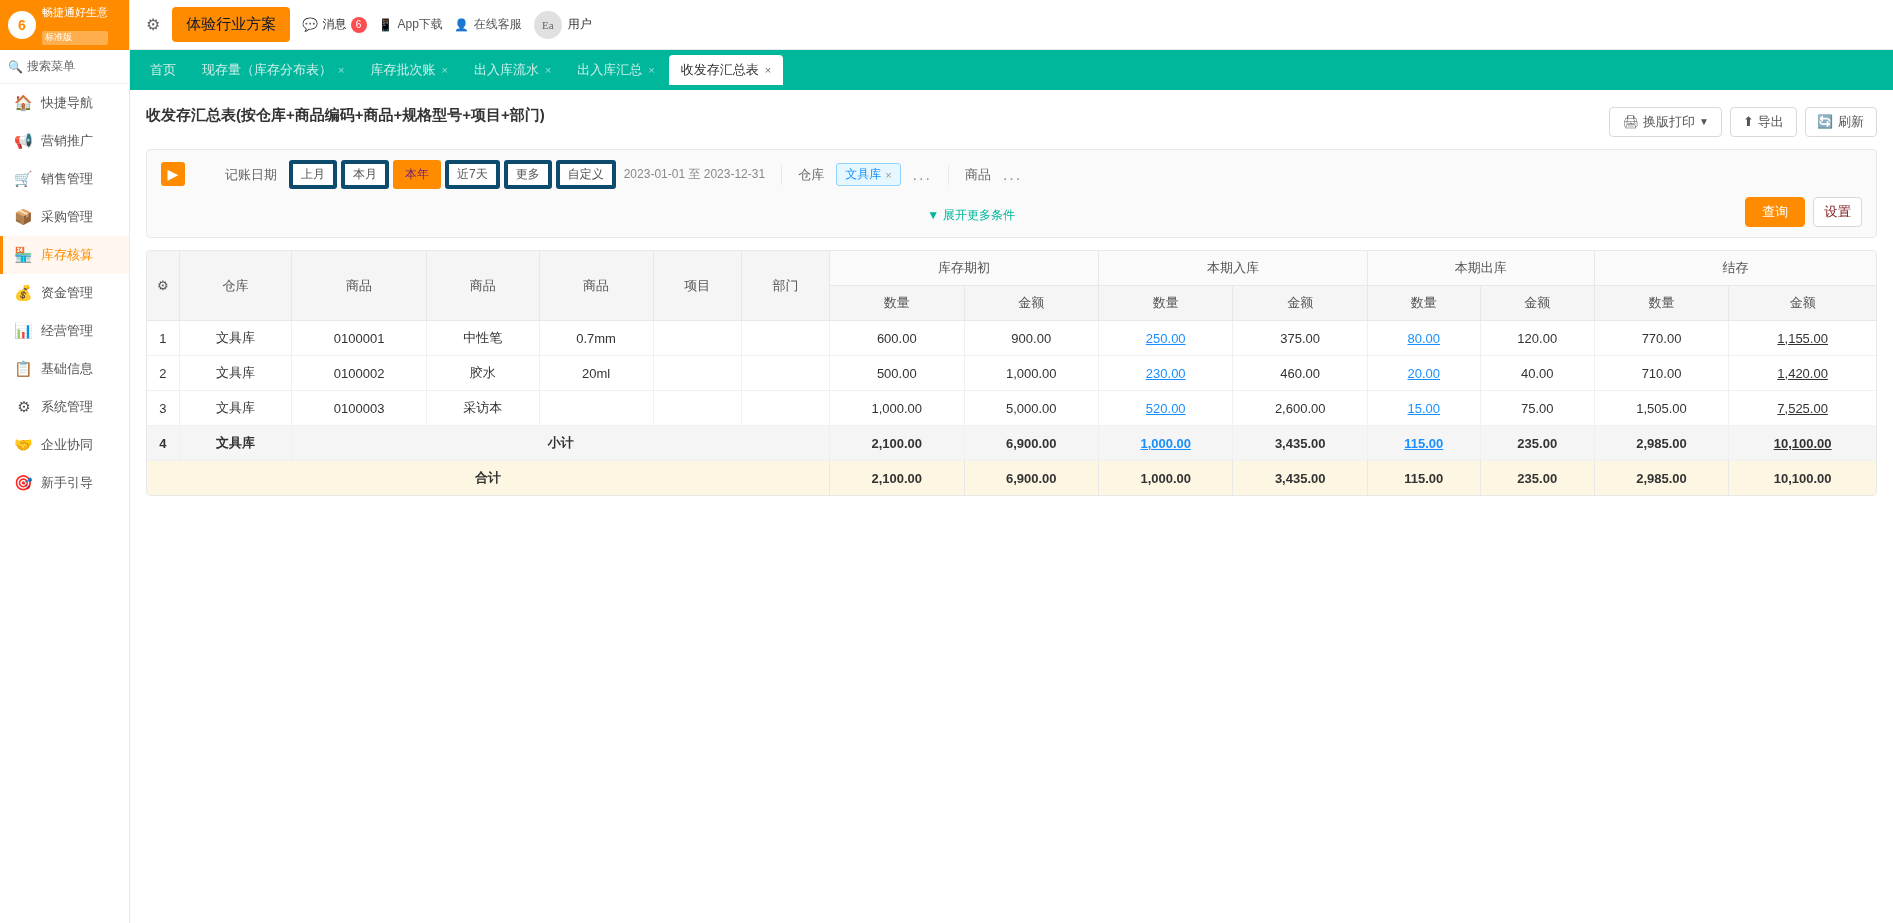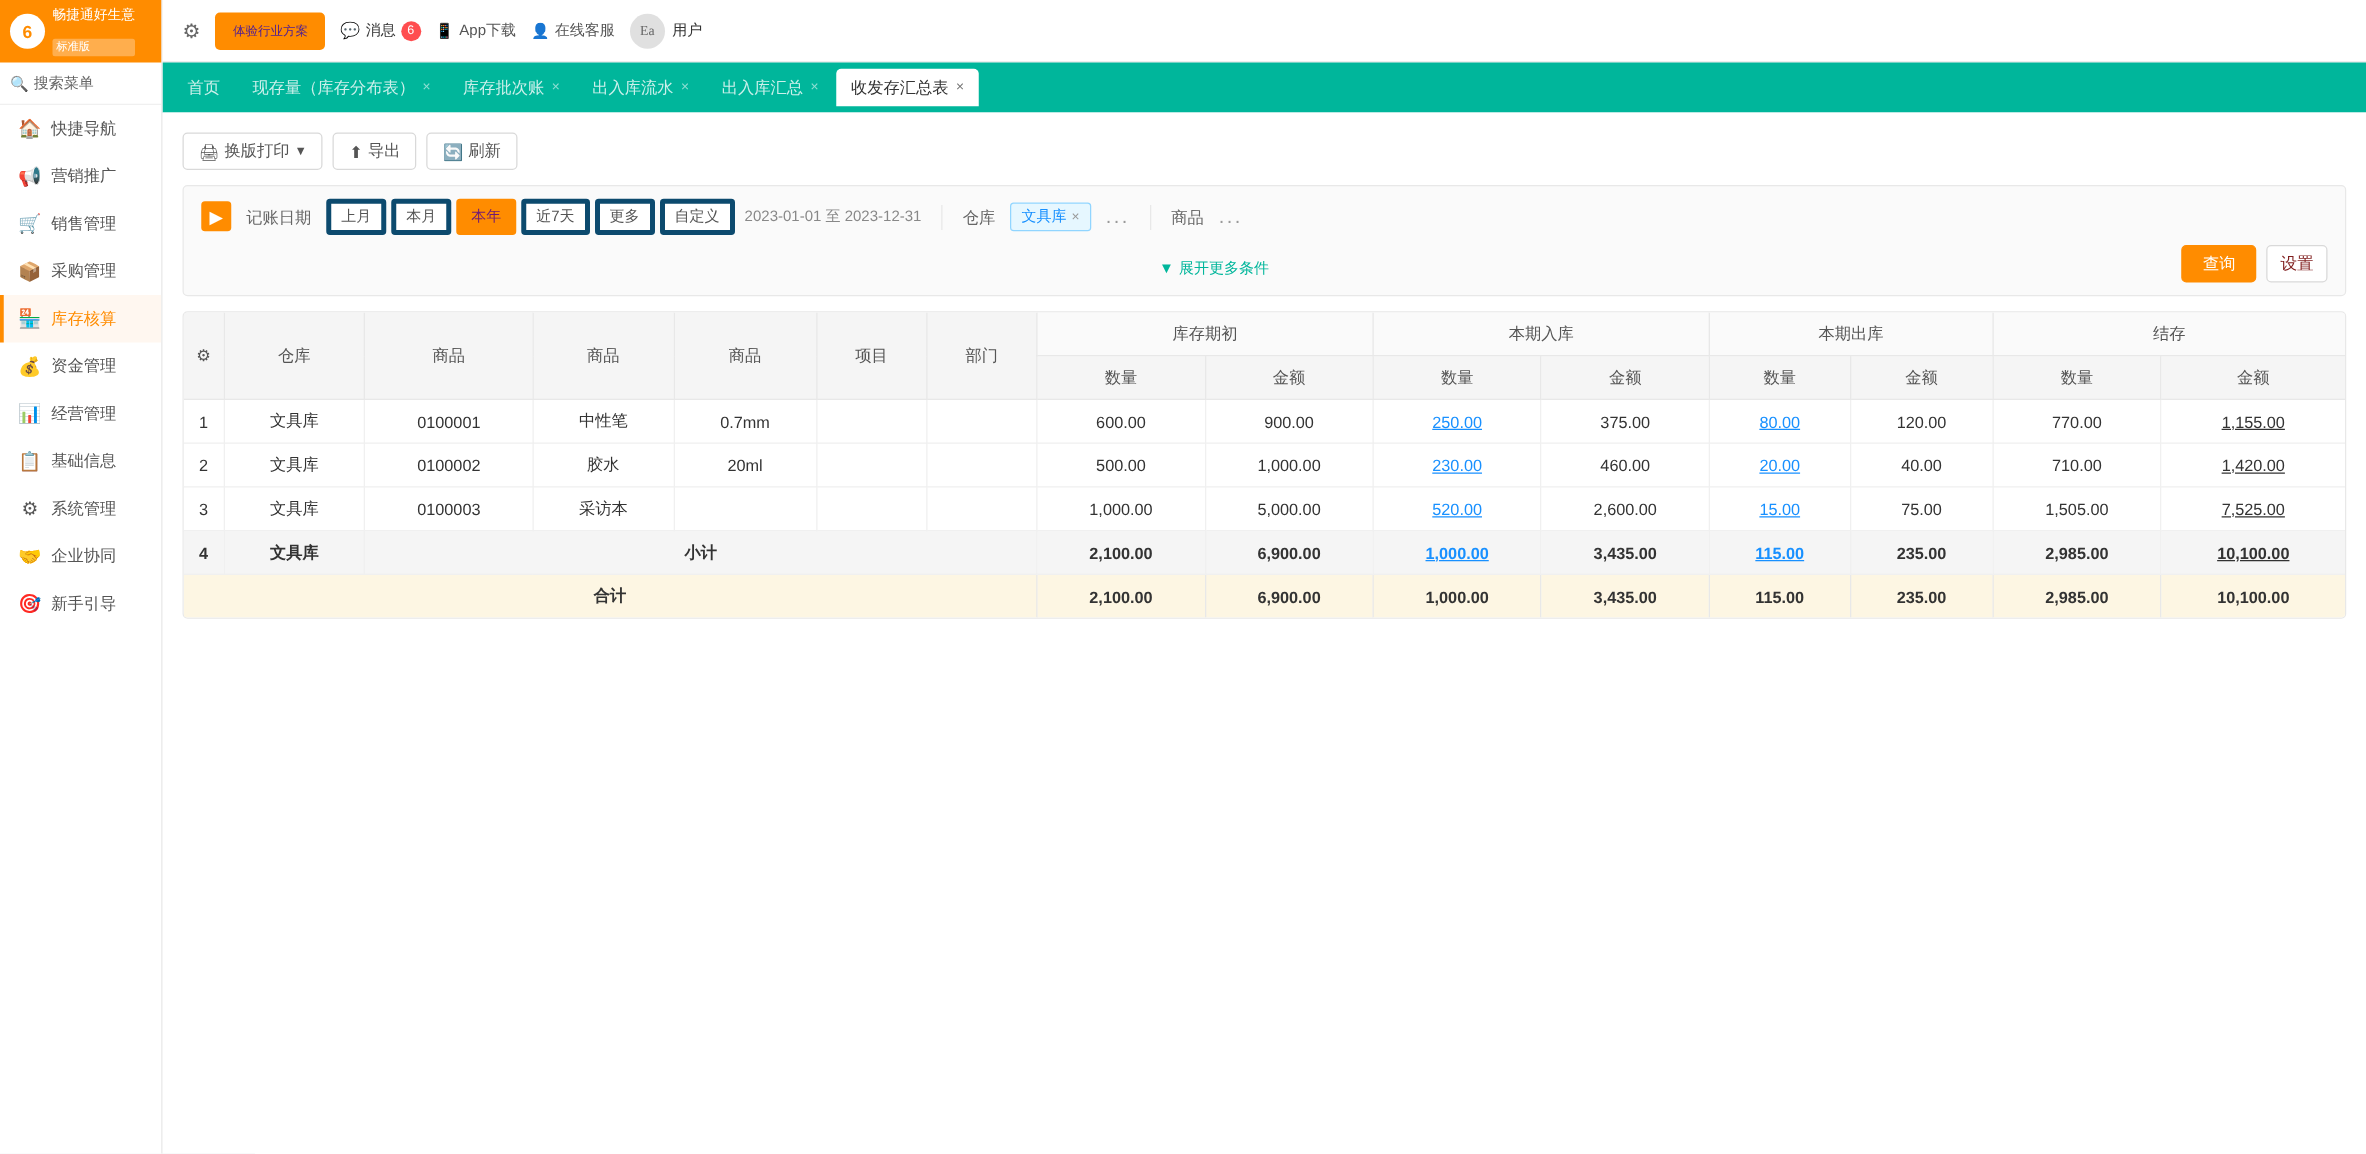--- a/index.html
+++ b/index.html
@@ -17,39 +17,39 @@
     .sidebar-item { display: flex; align-items: center; gap: 8px; padding: 10px 12px; cursor: pointer; color: #555; font-size: 13px; border-left: 3px solid transparent; }
     .sidebar-item.active { background: #fff7f0; color: #ff8c00; border-left-color: #ff8c00; }
     .sidebar-item-icon { width: 18px; height: 18px; display: flex; align-items: center; justify-content: center; font-size: 15px; }
 
     
     .main { flex: 1; display: flex; flex-direction: column; overflow: hidden; }
 
     
     .top-header { background: #fff; height: 50px; display: flex; align-items: center; padding: 0 16px; border-bottom: 1px solid #e8e8e8; gap: 12px; }
     .header-btn { display: flex; align-items: center; gap: 4px; color: #555; cursor: pointer; font-size: 12px; }
-    .experience-btn { background: #ff8c00; color: #4c1d95; padding: 8px 14px; border-radius: 4px; font-size: 10px; cursor: pointer; border: none; }
+    .experience-btn { background: #ff8c00; color: #0f172a; padding: 8px 14px; border-radius: 4px; font-size: 15px; cursor: pointer; border: none; }
     .badge-wrap { position: relative; }
     .user-avatar { width: 28px; height: 28px; background: #e0e0e0; border-radius: 50%; display: flex; align-items: center; justify-content: center; font-size: 11px; color: #666; }
 
     
     .tab-bar { background: #00b69b; display: flex; align-items: center; padding: 0 8px; height: 40px; gap: 2px; }
     .tab { display: flex; align-items: center; gap: 6px; padding: 6px 12px; color: rgba(255,255,255,0.8); cursor: pointer; font-size: 13px; border-radius: 4px 4px 0 0; white-space: nowrap; }
     .tab.active { background: #fff; color: #333; border-radius: 4px 4px 0 0; }
     .tab-close { font-size: 11px; opacity: 0.7; }
 
     
     .page-content { flex: 1; background: #fff; overflow-y: auto; padding: 16px; }
 
     
     .page-title { font-size: 15px; font-weight: bold; color: #333; margin-bottom: 12px; }
 
     
     .filter-area { background: #fafafa; border: 1px solid #e8e8e8; border-radius: 4px; padding: 10px 14px; margin-bottom: 12px; }
-    .filter-row { display: flex; align-items: center; gap: 12px; flex-wrap: wrap; }
+    .filter-row { display: flex; align-items: center; gap: 12px; flex-wrap: wrap; margin-left: 28px; }
     .filter-label { color: #666; font-size: 13px; white-space: nowrap; }
     .date-shortcuts { display: flex; align-items: center; gap: 4px; }
     .date-btn { padding: 2px 8px; border: 4px solid #0c4a6e; border-radius: 3px; background: #fff; cursor: pointer; font-size: 12px; color: #555; }
     .date-btn.active { background: #ff8c00; color: #701a75; border-color: #ff8c00; }
     .date-range { font-size: 12px; color: #888; margin-left: 4px; }
     .filter-divider { width: 1px; height: 20px; background: #e8e8e8; margin: 0 4px; }
     .warehouse-tag { display: flex; align-items: center; gap: 4px; background: #e6f7ff; border: 1px solid #91d5ff; border-radius: 3px; padding: 2px 8px; font-size: 12px; color: #1890ff; }
     .tag-close { cursor: pointer; color: #999; font-size: 11px; }
     .filter-dots { color: #999; cursor: pointer; font-size: 16px; letter-spacing: 2px; }
     .expand-btn { display: flex; align-items: center; gap: 4px; color: #00b69b; cursor: pointer; font-size: 12px; margin-top: 6px; }
@@ -191,20 +191,21 @@
     </div>
     <div class="tab active">
       <span>收发存汇总表</span>
       <span class="tab-close">×</span>
     </div>
   </div>
 
   <div class="page-content">
 
     <div style="display:flex;align-items:center;justify-content:space-between;margin-bottom:12px;">
+      <div class="page-title">收发存汇总表(按仓库+商品编码+商品+规格型号+项目+部门)</div>
       <div style="display:flex;gap:8px;align-items:center;">
         <div class="toolbar-btn" style="display:flex;align-items:center;gap:4px;">
           <span>🖨</span>
           <span>换版打印</span>
           <span style="font-size:10px;">▼</span>
         </div>
         <div class="toolbar-btn" style="display:flex;align-items:center;gap:4px;">
           <span>⬆</span>
           <span>导出</span>
         </div>

